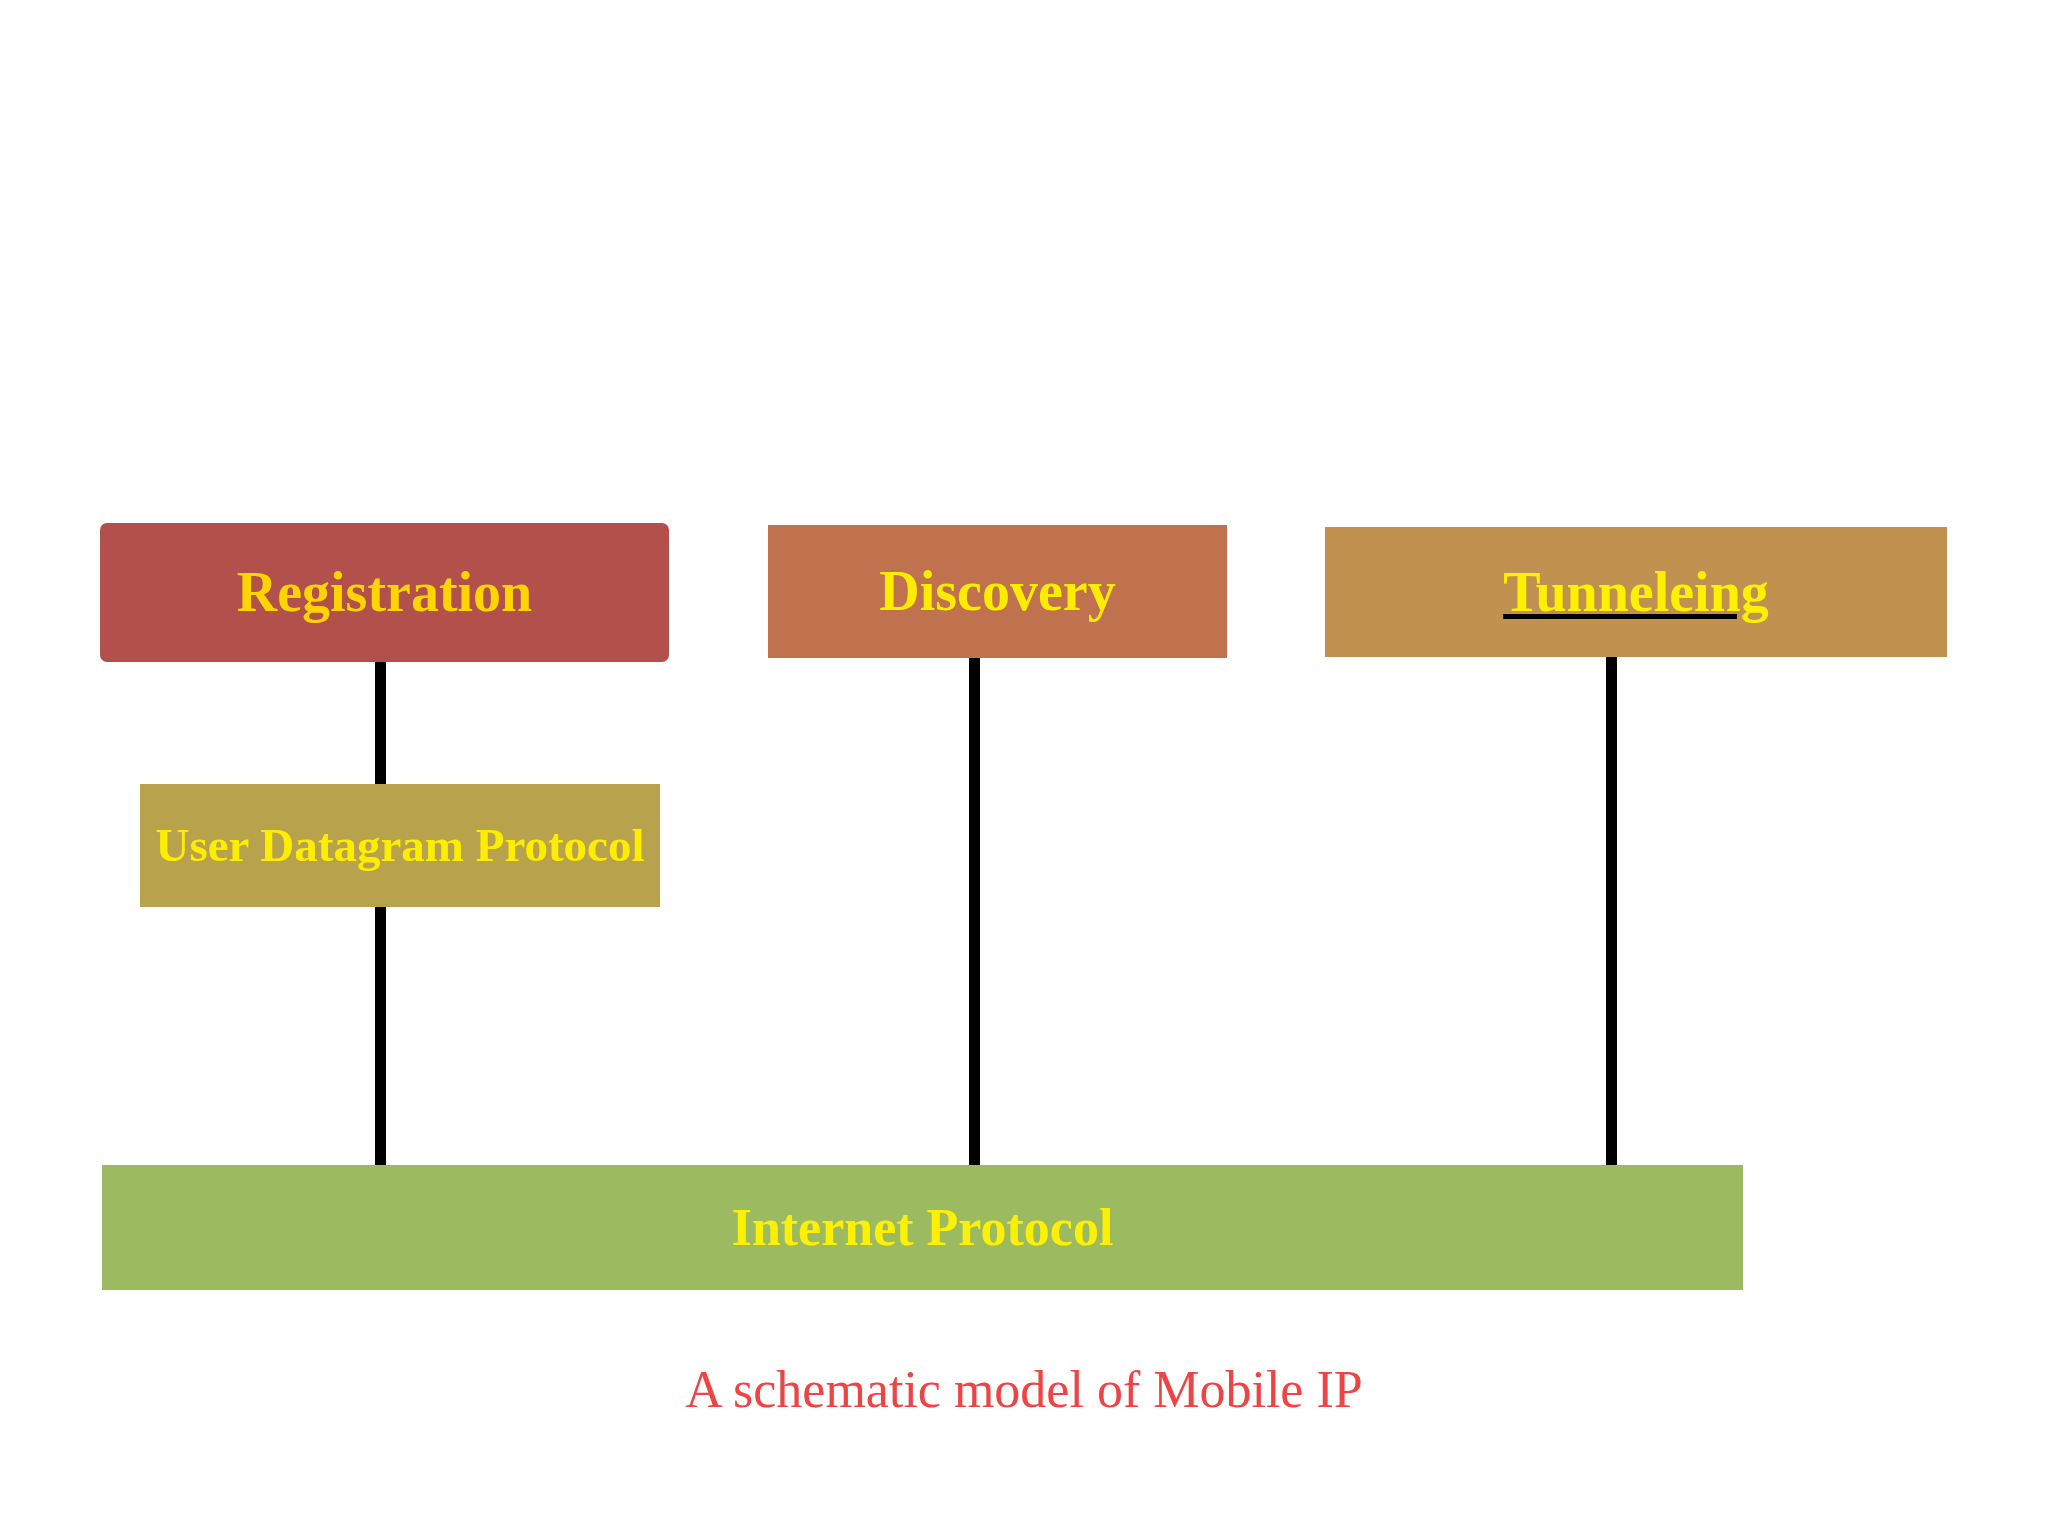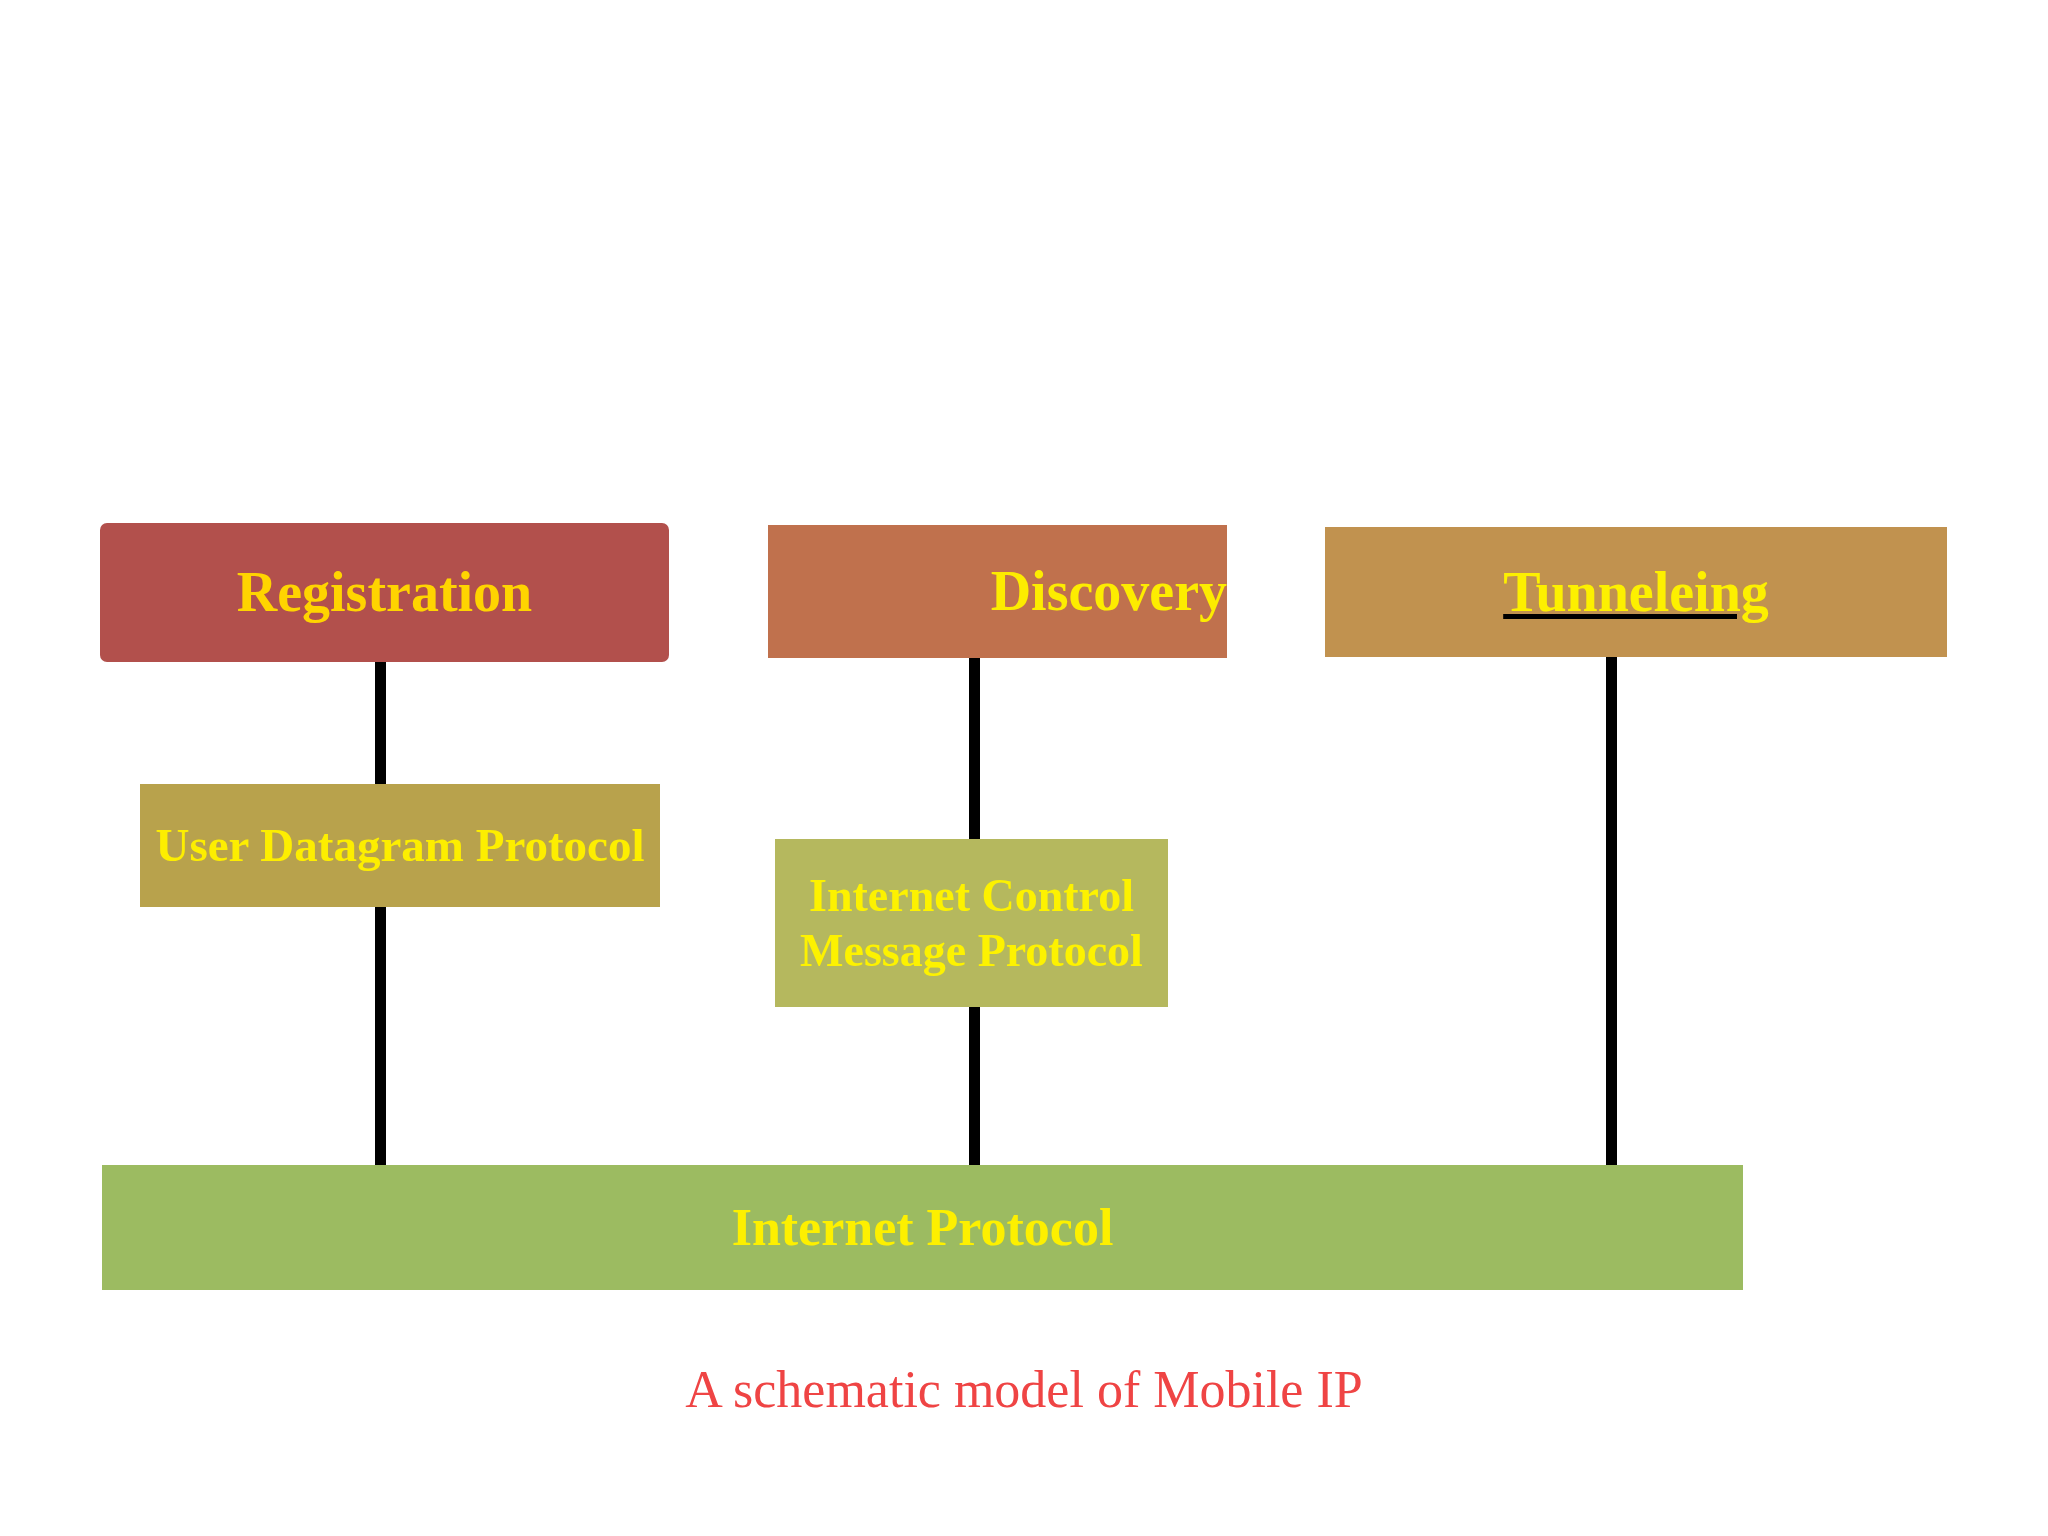--- a/index.html
+++ b/index.html
@@ -65,35 +65,32 @@
 <div class="canvas">
 
   <div class="connector" id="conn-registration" style="background-color: rgb(0, 0, 0);"></div>
   <div class="connector" id="conn-discovery" style="background-color: rgb(0, 0, 0);"></div>
   <div class="connector" id="conn-tunneling" style="background-color: rgb(0, 0, 0);"></div>
 
   <div class="node box-registration" style="background-color: rgb(178, 80, 76); border-radius: 7px;">
     <span class="node-label" style="color: rgb(255, 212, 0);">Registration</span>
   </div>
 
-  <div class="node box-discovery" style="background-color: rgb(192, 113, 77); justify-content: flex-end;">
+  <div class="node box-discovery" style="background-color: rgb(192, 113, 77);">
     <span class="node-label" style="color: rgb(253, 236, 0);">Discovery</span>
   </div>
 
   <div class="node box-tunneling" style="background-color: rgb(193, 146, 79); text-decoration: underline;">
     <span class="node-label" style="color: rgb(253, 240, 0);">Tunneleing</span>
   </div>
 
   <div class="node box-udp" style="background-color: rgb(184, 162, 76);">
     <span class="node-label" style="color: rgb(253, 238, 0);">User Datagram Protocol</span>
   </div>
 
-  <div class="node box-icmp" style="background-color: rgb(181, 184, 94);">
-    <span class="node-label" style="color: rgb(253, 242, 0);">Internet Control Message Protocol</span>
-  </div>
 
   <div class="node box-ip" style="background-color: rgb(156, 187, 97);">
     <span class="node-label" style="color: rgb(253, 240, 0);">Internet Protocol</span>
   </div>
 
   <div class="caption">A schematic model of Mobile IP</div>
 
 </div>
 
 </body></html>

